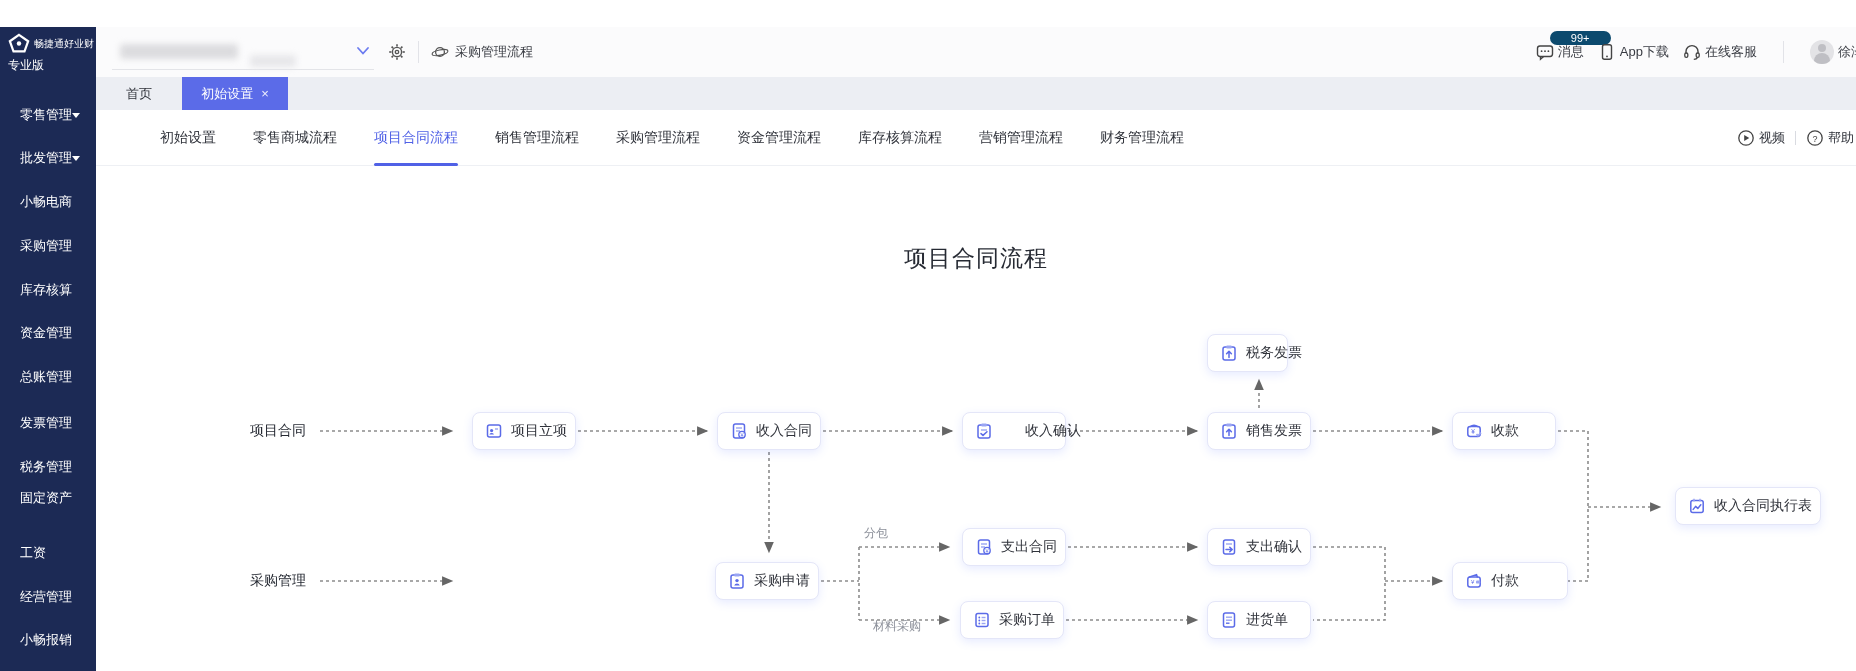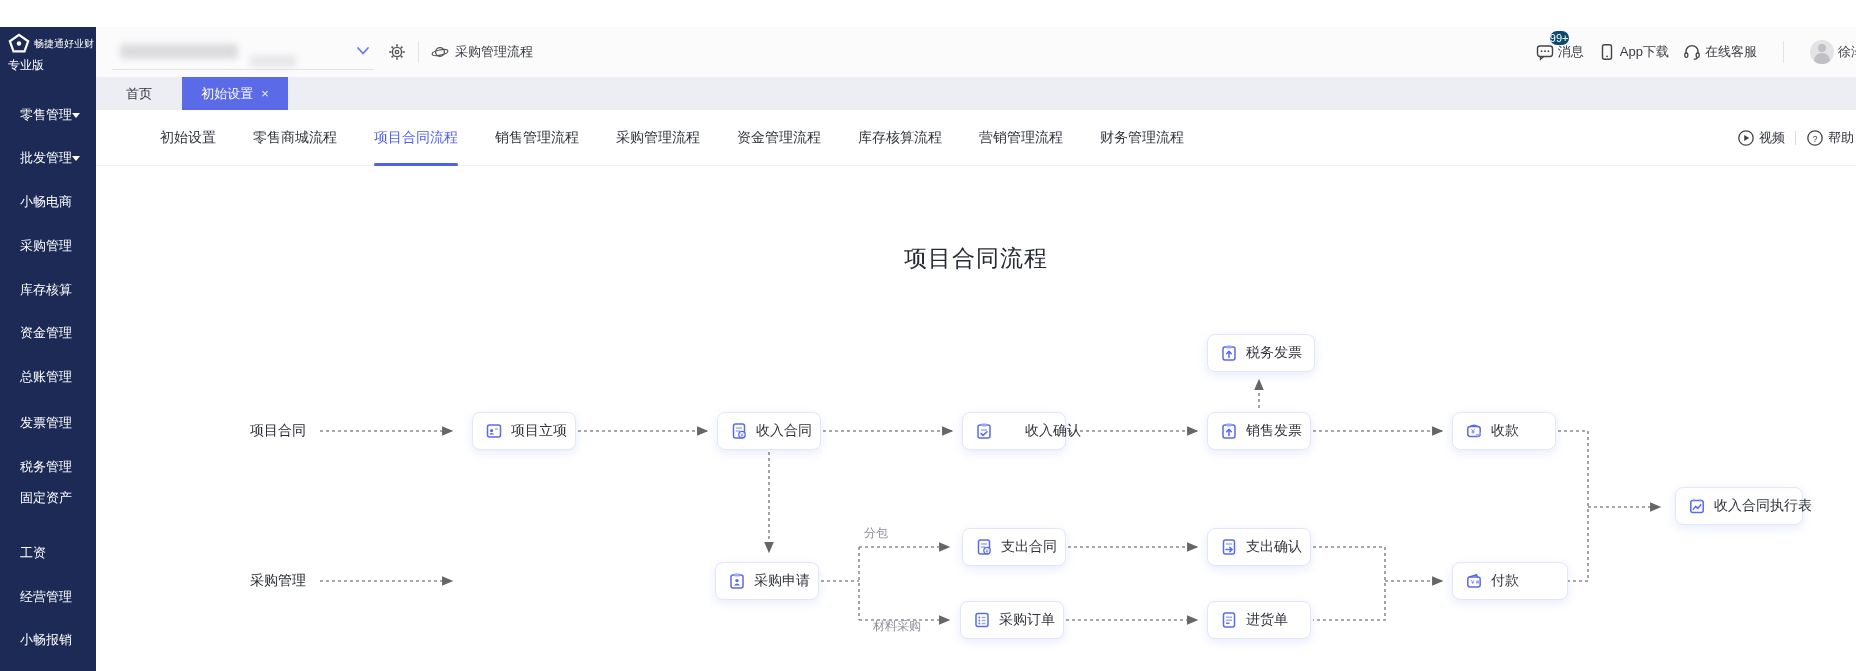--- a/index.html
+++ b/index.html
@@ -19,21 +19,21 @@
   .brand-edition { font-size:12px; margin-top:2px; }
   .company-select { position:relative; margin-left:16px; width:262px; height:36px; border-bottom:1px solid #e3e4e8; display:flex; align-items:center; cursor:pointer; }
   .blur-pill { width:118px; height:15px; margin-left:8px; background:#dcdcdf; border-radius:3px; filter:blur(3px); }
   .blur-pill2 { width:46px; height:12px; margin-left:12px; background:#e7e7ea; border-radius:3px; filter:blur(3px); align-self:flex-end; margin-bottom:2px;}
   .chev { position:absolute; right:4px; top:12px; }
   .hdr-icon { width:18px; height:18px; display:inline-block; vertical-align:middle; }
   .hdr-sep { width:1px; height:22px; background:#e2e3e8; margin:0 12px; }
   .demo-link { display:flex; align-items:center; gap:6px; font-size:13px; color:#383b42; cursor:pointer; }
   .hdr-right { position:absolute; right:0; top:0; height:50px; display:flex; align-items:center; gap:14px; padding-right:0; }
   .hdr-item { display:flex; align-items:center; gap:4px; font-size:13px; color:#383b42; cursor:pointer; position:relative; }
-  .badge { position:absolute; top:-12px; left:14px; background:#0c4a6e; color:#fff; font-size:11px; line-height:14px; padding:0 0; border-radius:8px; }
+  .badge { position:absolute; top:-12px; left:14px; background:#0c4a6e; color:#fff; font-size:11px; line-height:14px; padding:0 21px; border-radius:8px; }
   .avatar { width:24px; height:24px; border-radius:50%; background:#e3e3e6; position:relative; overflow:hidden; flex:0 0 24px;}
   .avatar:before { content:""; position:absolute; left:8px; top:4px; width:8px; height:8px; border-radius:50%; background:#bfbfc4; }
   .avatar:after { content:""; position:absolute; left:4px; top:13px; width:16px; height:12px; border-radius:8px 8px 0 0; background:#bfbfc4; }
   .user-name { font-size:13px; color:#383b42; white-space:nowrap; width:18px; overflow:hidden; }
 
   
   .wintabs { position:absolute; left:96px; top:77px; width:1760px; height:33px; background:#eceef3; display:flex; align-items:stretch; }
   .wintab-home { width:86px; display:flex; align-items:center; justify-content:center; font-size:13px; color:#30333b; cursor:pointer; }
   .wintab-active { width:106px; background:#5b6be8; color:#fff; font-size:13px; display:flex; align-items:center; justify-content:center; gap:8px; cursor:pointer; }
   .wintab-close { font-size:13px; cursor:pointer; opacity:.9; }
@@ -303,21 +303,21 @@
       </div>
       <div class="flow-node" style="left: 1452px; top: 412px; width: 104px;">
         <svg width="18" height="18" viewBox="0 0 18 18">
           <rect x="2.8" y="4.5" width="12.4" height="10" rx="2.4" fill="none" stroke="#5b6be8" stroke-width="1.5" stroke-linecap="round" stroke-linejoin="round"></rect>
           <path d="M5.5 4.5 A4.2 3 0 0 1 12.5 4.5" fill="none" stroke="#5b6be8" stroke-width="1.5" stroke-linecap="round" stroke-linejoin="round"></path>
           <text x="8" y="11.8" text-anchor="middle" font-size="6.5" fill="#5b6be8">¥</text>
           <path d="M11.5 12.2 L13 13.8 L16 10.6" fill="none" stroke="#9aa5f3" stroke-width="1.7"></path>
         </svg>
         <span>收款</span>
       </div>
-      <div class="flow-node" style="left: 1207px; top: 334px; width: 108px;">
+      <div class="flow-node" style="left: 1207px; top: 334px; width: 81px;">
         <svg width="18" height="18" viewBox="0 0 18 18">
           <rect x="3" y="3" width="12" height="13" rx="2" fill="none" stroke="#5b6be8" stroke-width="1.5" stroke-linecap="round" stroke-linejoin="round"></rect>
           <rect x="6.2" y="1.4" width="5.6" height="3.2" rx="1" fill="#9aa5f3"></rect>
           <path d="M9 13.5 L9 7.5 M6.6 9.8 L9 7.3 L11.4 9.8" fill="none" stroke="#5b6be8" stroke-width="1.5" stroke-linecap="round" stroke-linejoin="round"></path>
         </svg>
         <span>税务发票</span>
       </div>
       <div class="flow-node" style="left: 962px; top: 528px; width: 104px;">
         <svg width="18" height="18" viewBox="0 0 18 18">
           <rect x="3.5" y="2" width="11" height="14" rx="2" fill="none" stroke="#5b6be8" stroke-width="1.5" stroke-linecap="round" stroke-linejoin="round"></rect>
@@ -368,21 +368,21 @@
       </div>
       <div class="flow-node" style="left: 1207px; top: 601px; width: 104px;">
         <svg width="18" height="18" viewBox="0 0 18 18">
           <rect x="3.5" y="2" width="11" height="14" rx="2" fill="none" stroke="#5b6be8" stroke-width="1.5" stroke-linecap="round" stroke-linejoin="round"></rect>
           <line x1="6" y1="6.2" x2="12" y2="6.2" stroke="#9aa5f3" stroke-width="1.4"></line>
           <line x1="6" y1="9.2" x2="12" y2="9.2" stroke="#9aa5f3" stroke-width="1.4"></line>
           <line x1="6" y1="12.2" x2="9.5" y2="12.2" stroke="#5b6be8" stroke-width="1.4"></line>
         </svg>
         <span>进货单</span>
       </div>
-      <div class="flow-node" style="left: 1675px; top: 487px; width: 128px;">
+      <div class="flow-node" style="left: 1675px; top: 487px; width: 146px;">
         <svg width="18" height="18" viewBox="0 0 18 18">
           <rect x="2.8" y="3.5" width="12.4" height="12" rx="2" fill="none" stroke="#5b6be8" stroke-width="1.5" stroke-linecap="round" stroke-linejoin="round"></rect>
           <line x1="6" y1="1.8" x2="6" y2="4.6" stroke="#9aa5f3" stroke-width="1.5"></line>
           <line x1="12" y1="1.8" x2="12" y2="4.6" stroke="#9aa5f3" stroke-width="1.5"></line>
           <path d="M5.2 12.4 L7.6 9.4 L9.8 11.4 L12.8 7.8" fill="none" stroke="#5b6be8" stroke-width="1.5" stroke-linecap="round" stroke-linejoin="round"></path>
         </svg>
         <span>收入合同执行表</span>
       </div>
     </div>
 </div>

